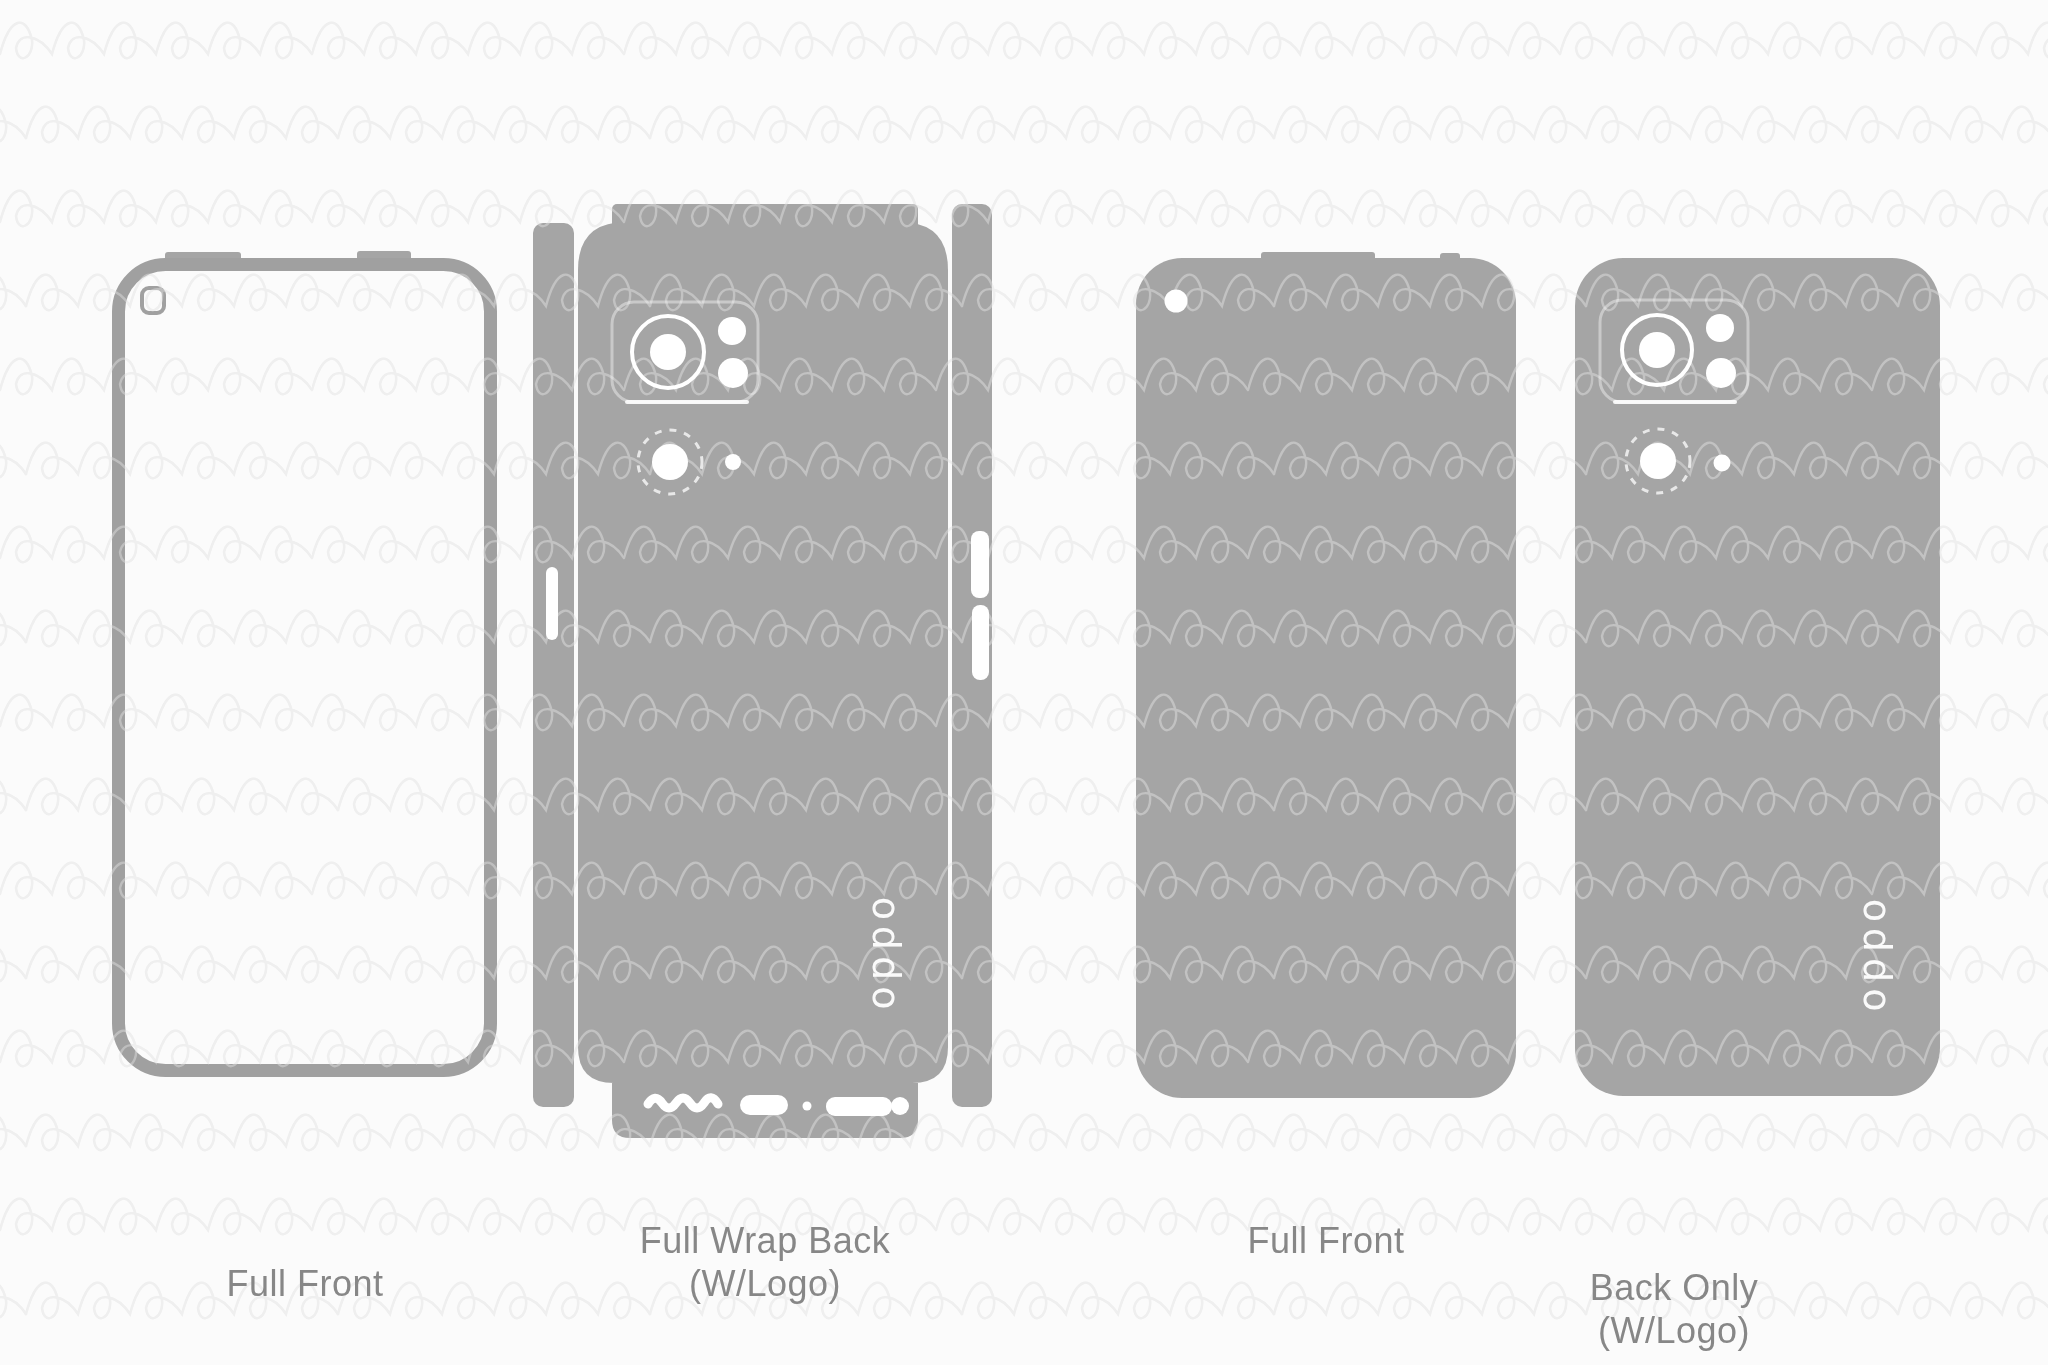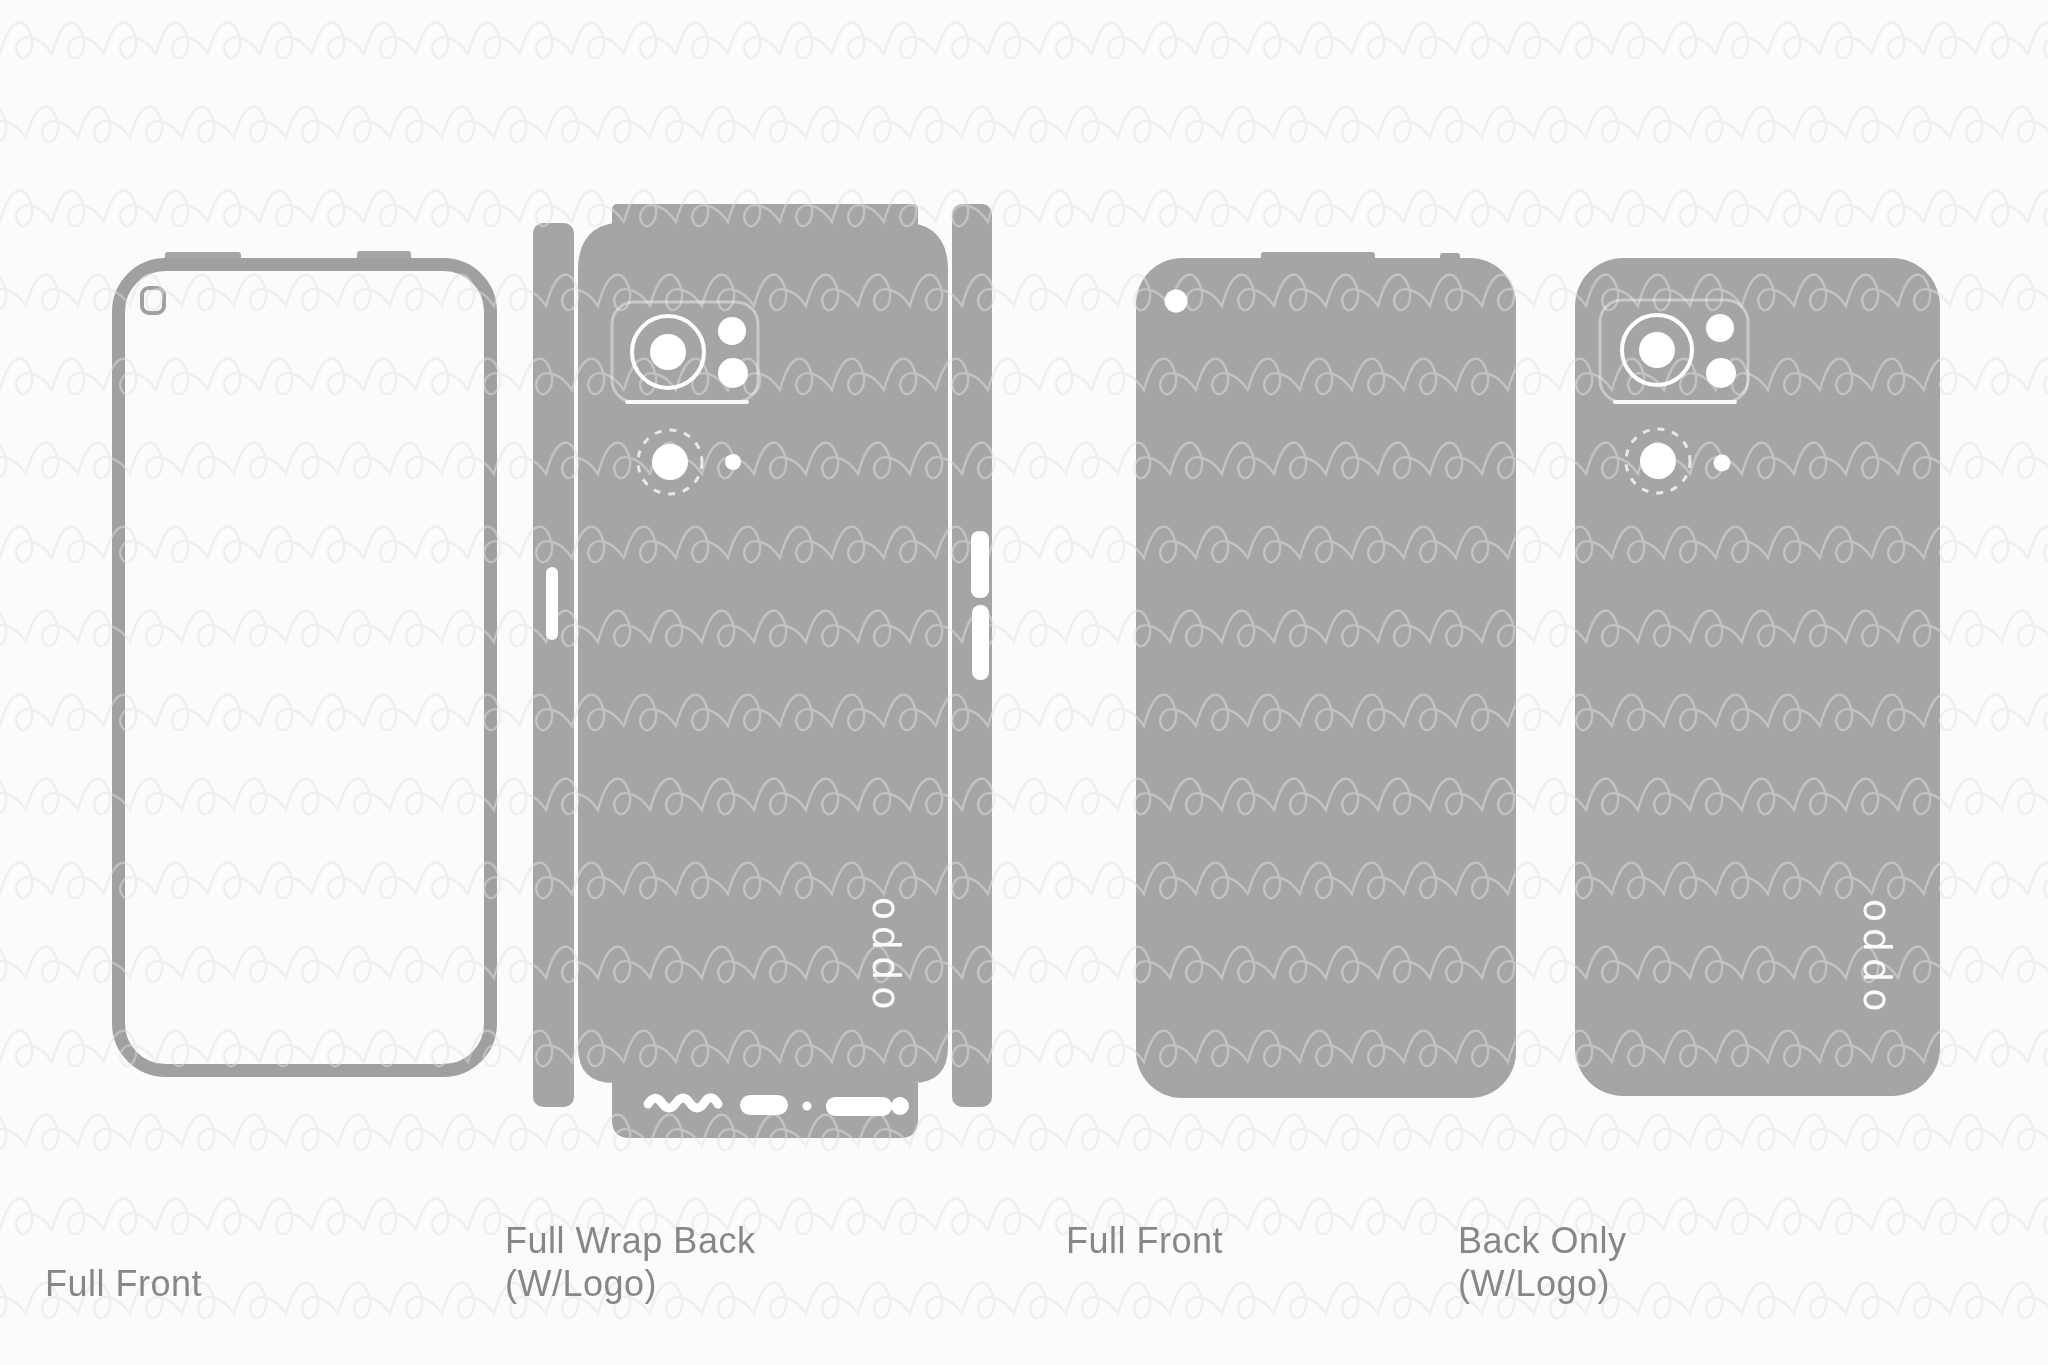--- a/index.html
+++ b/index.html
@@ -10,21 +10,21 @@
   .stage{position:relative;width:2048px;height:1365px;overflow:hidden;background:var(--bg);}
   .stage svg{position:absolute;left:0;top:0;display:block;}
   .tpl-fill{fill:var(--gray);}
   .tpl-stroke{fill:none;stroke:var(--outline);}
   .cut{fill:var(--cut);}
   .cut-stroke{fill:none;stroke:var(--cut);}
   .wm-dark{stroke:var(--wm);}
   .wm-light{stroke:#ffffff;}
   .logo-text{fill:#ffffff;opacity:.95;font-family:"DejaVu Sans",sans-serif;
              font-size:38px;letter-spacing:6px;font-weight:400;}
-  .label{position:absolute;width:520px;text-align:left;color:var(--label);
+  .label{position:absolute;width:520px;text-align:center;color:var(--label);
          font-size:36px;line-height:43px;letter-spacing:.5px;}
   .label-two{top:1219px;}
   .label-one{top:1262px;}
 </style>
 </head>
 <body>
 
 <div class="stage">
 
 <svg width="2048" height="1365" viewBox="0 0 2048 1365">
@@ -111,18 +111,18 @@
   <div class="label label-one" style="left:45px;">
     <div>Full Front</div>
   </div>
   <div class="label label-two" style="left:505px;">
     <div>Full Wrap Back</div>
     <div>(W/Logo)</div>
   </div>
   <div class="label label-two" style="left:1066px;">
     <div>Full Front</div>
   </div>
-  <div class="label label-two" style="left:1458px;">
+  <div class="label label-two" style="left:1414px;margin-top:47px;">
     <div>Back Only</div>
     <div>(W/Logo)</div>
   </div>
 
 </div>
 
 </body></html>

